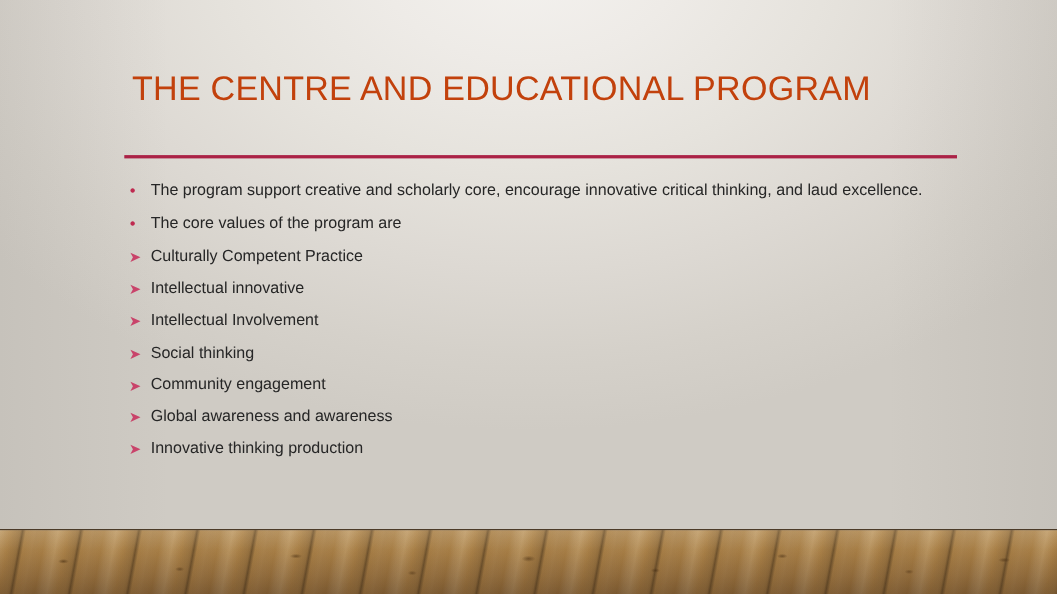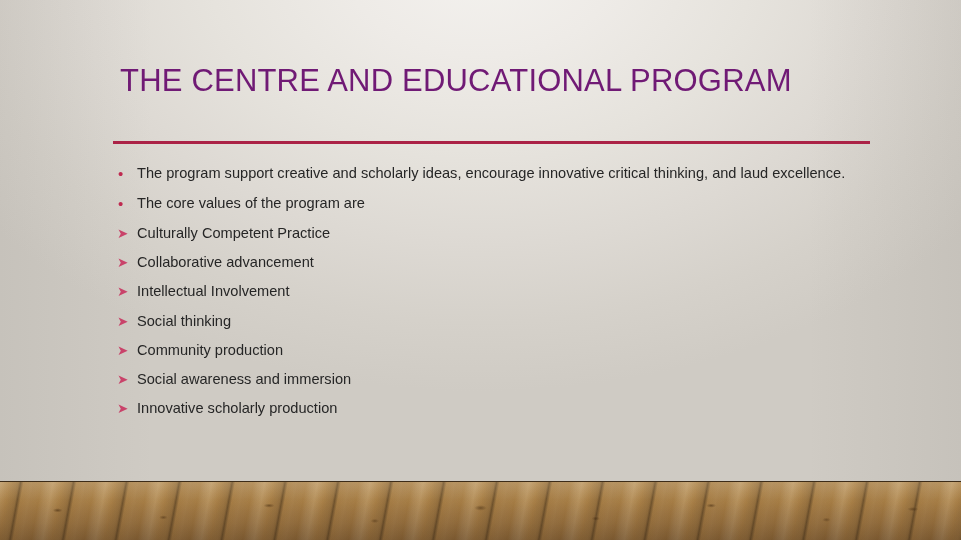--- a/index.html
+++ b/index.html
@@ -107,21 +107,21 @@
 
   
   .title {
     position: absolute;
     left: 120px;
     top: 60px;
     width: 760px;
     font-size: 31px;
     line-height: 42px;
     letter-spacing: 0.2px;
-    color: #701a75;
+    color: #c2410c;
     font-weight: 400;
     font-stretch: condensed;
     white-space: nowrap;
   }
 
   
   .divider {
     position: absolute;
     left: 113px;
     top: 141px;
@@ -180,53 +180,53 @@
   <div class="wall"></div>
   <div class="wall-vignette"></div>
 
   <div class="title">THE CENTRE AND EDUCATIONAL PROGRAM</div>
 
   <div class="divider"></div>
 
   <div class="body-list">
       <div class="li li-l1">
         <span class="marker marker-dot">•</span>
-        <span class="li-text">The program support creative and scholarly ideas, encourage innovative critical thinking, and laud excellence.</span>
+        <span class="li-text">The program support creative and scholarly core, encourage innovative critical thinking, and laud excellence.</span>
       </div>
       <div class="li li-l1">
         <span class="marker marker-dot">•</span>
         <span class="li-text">The core values of the program are</span>
       </div>
       <div class="li li-l2">
         <span class="marker marker-arrow">➤</span>
         <span class="li-text">Culturally Competent Practice</span>
       </div>
       <div class="li li-l2">
         <span class="marker marker-arrow">➤</span>
-        <span class="li-text">Collaborative advancement</span>
+        <span class="li-text">Intellectual innovative</span>
       </div>
       <div class="li li-l2">
         <span class="marker marker-arrow">➤</span>
         <span class="li-text">Intellectual Involvement</span>
       </div>
       <div class="li li-l2">
         <span class="marker marker-arrow">➤</span>
         <span class="li-text">Social thinking</span>
       </div>
       <div class="li li-l2">
         <span class="marker marker-arrow">➤</span>
-        <span class="li-text">Community production</span>
-      </div>
-      <div class="li li-l2">
-        <span class="marker marker-arrow">➤</span>
-        <span class="li-text">Social awareness and immersion</span>
-      </div>
-      <div class="li li-l2">
-        <span class="marker marker-arrow">➤</span>
-        <span class="li-text">Innovative scholarly production</span>
+        <span class="li-text">Community engagement</span>
+      </div>
+      <div class="li li-l2">
+        <span class="marker marker-arrow">➤</span>
+        <span class="li-text">Global awareness and awareness</span>
+      </div>
+      <div class="li li-l2">
+        <span class="marker marker-arrow">➤</span>
+        <span class="li-text">Innovative thinking production</span>
       </div>
     </div>
 
   <div class="floor">
     <div class="floor-grain"></div>
     <div class="floor-tone"></div>
     <div class="floor-knots"></div>
   </div>
 
 </div>

